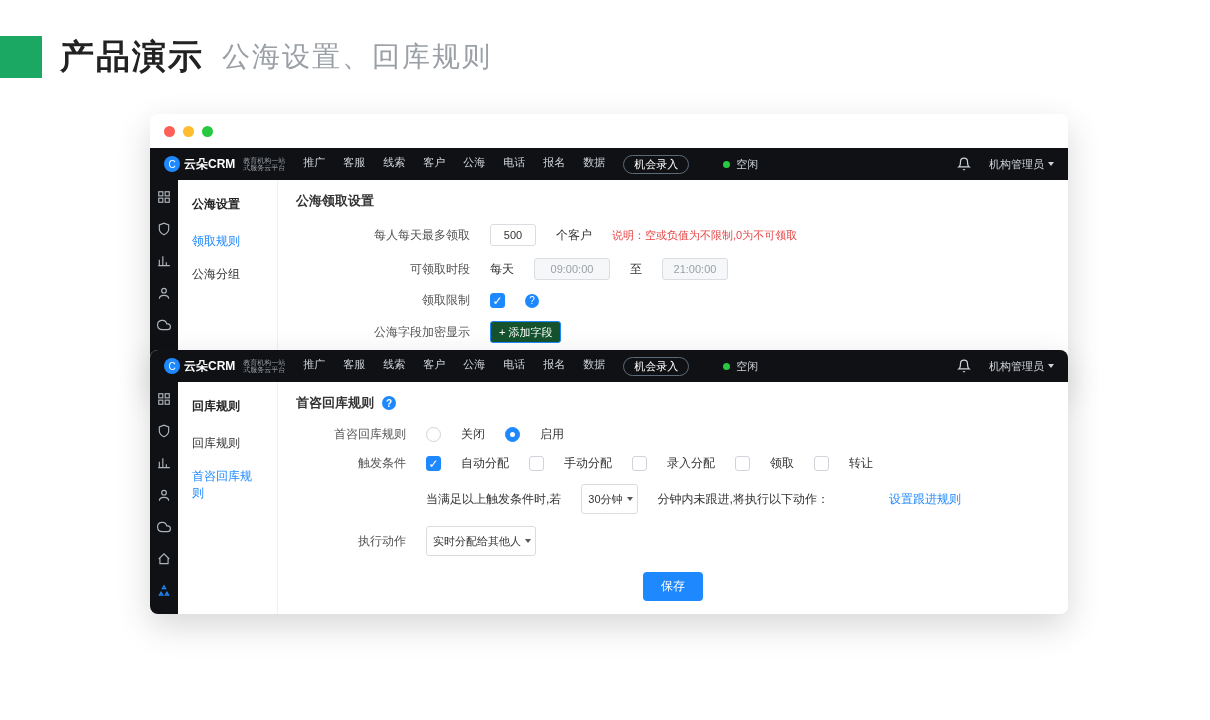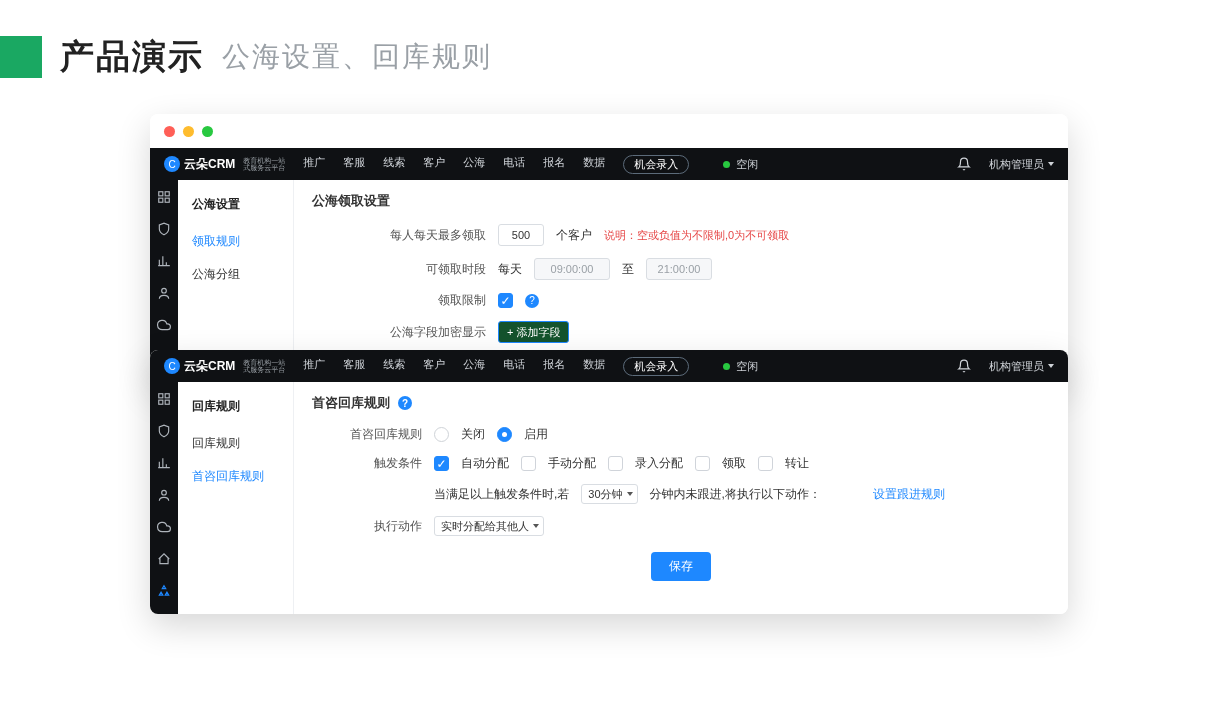--- a/index.html
+++ b/index.html
@@ -37,49 +37,49 @@
     .user { display: flex; align-items: center; gap: 4px; }
 
     .body { display: flex; height: 204px; }
     .window.bottom .body { height: 232px; }
 
     .rail { width: 28px; background: #0f1114; display: flex; flex-direction: column; align-items: center; padding-top: 10px; gap: 18px; }
     .rail-icon { width: 14px; height: 14px; color: #aeb4bb; display: flex; align-items: center; justify-content: center; }
     .rail-icon.active { color: #1e88ff; }
     .rail svg { width: 14px; height: 14px; }
 
-    .sidebar { width: 116px; background: #fff; font-size: 12px; padding-top: 12px; border-right: 1px solid #eef0f3; }
+    .sidebar { width: 100px; background: #fff; font-size: 12px; padding-top: 12px; border-right: 1px solid #eef0f3; }
     .sidebar-title { font-weight: 700; color: #222; padding: 4px 14px 12px; }
     .sidebar-item { padding: 8px 14px; color: #333; cursor: pointer; }
     .sidebar-item.active { color: #1e88ff; }
 
     .content { flex: 1; background: #fff; padding: 12px 18px; font-size: 12px; color: #333; overflow: hidden; }
     .content-title { font-size: 13px; font-weight: 700; margin-bottom: 14px; display: flex; align-items: center; gap: 8px; }
 
-    .form-row { display: flex; align-items: center; margin-bottom: 12px; gap: 12px; }
+    .form-row { display: flex; align-items: center; margin-bottom: 12px; gap: 20px; }
     .lbl { width: 174px; text-align: right; color: #555; }
     .input { border: 1px solid #d9dde2; border-radius: 3px; height: 22px; font-size: 11px; padding: 0 6px; color: #333; background: #fff; text-align: center; }
     .muted-input { background: #f6f7f9; color: #9aa0a6; }
 
     .note { color: #e64545; font-size: 11px; }
 
     .cbx { width: 15px; height: 15px; border: 1px solid #d0d4da; border-radius: 3px; display: inline-flex; align-items: center; justify-content: center; }
     .cbx.checked { background: #1e88ff; border-color: #1e88ff; color: #fff; }
 
     .help { width: 14px; height: 14px; border-radius: 50%; background: #1e88ff; color: #fff; display: inline-flex; align-items: center; justify-content: center; font-size: 10px; }
 
     .btn-outline-blue { border: 1px solid #1e88ff; color: #1e88ff; background: #fff; border-radius: 3px; height: 22px; padding: 0 8px; display: inline-flex; align-items: center; gap: 4px; font-size: 11px; }
     .tag { border: 1px solid #d9dde2; border-radius: 3px; height: 22px; padding: 0 8px; display: inline-flex; align-items: center; gap: 6px; font-size: 11px; }
     .tag .bars { display: inline-block; }
 
     .radio { width: 15px; height: 15px; border-radius: 50%; border: 1px solid #cfd3d8; display: inline-flex; align-items: center; justify-content: center; }
     .radio.checked { background: #1e88ff; border-color: #1e88ff; }
     .radio.checked::after { content: ""; width: 5px; height: 5px; background: #fff; border-radius: 50%; }
 
-    .pill-select { border: 1px solid #d9dde2; border-radius: 3px; height: 20px; padding: 0 14px 0 6px; font-size: 11px; display: inline-flex; align-items: center; position: relative; }
+    .pill-select { border: 1px solid #d9dde2; border-radius: 3px; height: 30px; padding: 0 14px 0 6px; font-size: 11px; display: inline-flex; align-items: center; position: relative; }
     .caret { position: absolute; right: 4px; top: 50%; transform: translateY(-50%); border-left: 3px solid transparent; border-right: 3px solid transparent; border-top: 4px solid #555; }
 
     .save-btn { background: #1e88ff; color: #fff; border: none; border-radius: 4px; padding: 6px 18px; font-size: 12px; }
 
     .link-blue { color: #1e88ff; cursor: pointer; }
     .bell { width: 14px; height: 14px; }
   </style>
 </head>
 <body>
 

